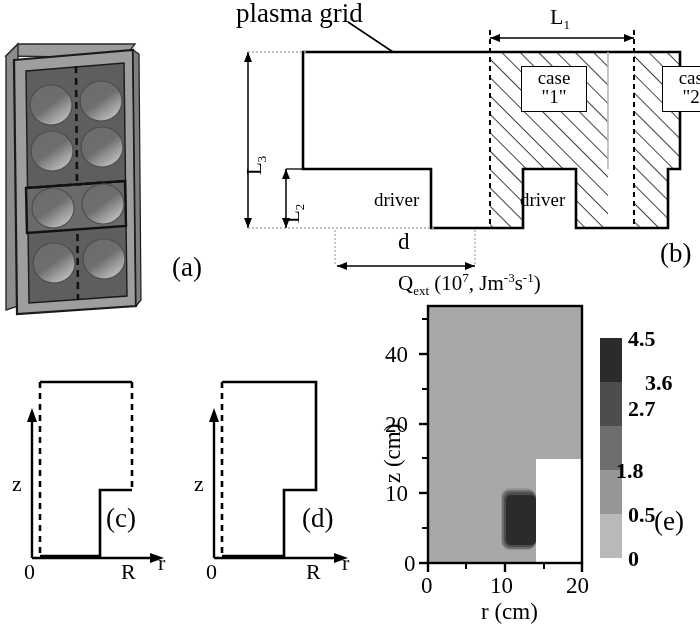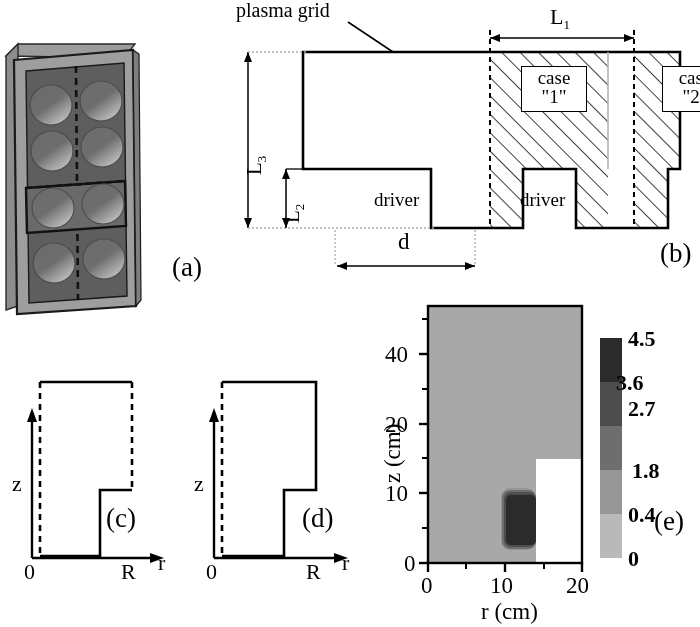--- a/index.html
+++ b/index.html
@@ -13,21 +13,21 @@
   .lbl{position:absolute;white-space:nowrap;line-height:1;}
 
   
   .panel-letter{font-size:27px;}
 
   
   #panel-a{left:0px;top:38px;width:160px;height:280px;}
 
   
   #panel-b{left:228px;top:0px;width:472px;height:275px;}
-  .b-text{font-size:20px;}
+  .b-text{font-size:27px;}
   .b-small{font-size:19px;}
   .casebox{
     position:absolute;background:#fff;border:1.6px solid #000;
     font-size:19px;text-align:center;line-height:1.02;padding:1px 4px 4px 4px;
   }
   .vlabel{
     position:absolute;
     transform:rotate(-90deg);
     transform-origin:0 0;
     font-size:21px;white-space:nowrap;
@@ -213,20 +213,23 @@
     </svg>
     <div class="lbl cd-t" style="left:4px;top:113px;">z</div>
     <div class="lbl cd-t" style="left:152px;top:192px;">r</div>
     <div class="lbl cd-t" style="left:16px;top:201px;">0</div>
     <div class="lbl cd-t" style="left:116px;top:201px;">R</div>
     <div class="lbl panel-letter" style="left:112px;top:145px;">(d)</div>
   </div>
 
   <div class="panel" id="panel-e">
 
+    <div class="e-title" style="left:26px;top:2px;">
+      <span>Q</span><span class="sub">ext</span><span> (10</span><span class="sup">7</span><span>, Jm</span><span class="sup">-3</span><span>s</span><span class="sup">-1</span><span>)</span>
+    </div>
 
     <svg width="328" height="359" viewBox="0 0 328 359">
 
       <rect x="56" y="38" width="154" height="257" fill="#a8a8a8"></rect>
 
       <rect x="164" y="191" width="46" height="104" fill="#ffffff"></rect>
 
       <rect x="129" y="220" width="35" height="62" rx="9" ry="9" fill="#969696"></rect>
       <rect x="130" y="222" width="34" height="59" rx="8" ry="8" fill="#6e6e6e"></rect>
       <rect x="132" y="224" width="32" height="55" rx="7" ry="7" fill="#4d4d4d"></rect>
@@ -274,22 +277,22 @@
     <div class="tick-lbl" style="left:13px;top:74px;">40</div>
 
     <div class="tick-lbl" style="left:49px;top:305px;">0</div>
     <div class="tick-lbl" style="left:118px;top:305px;">10</div>
     <div class="tick-lbl" style="left:194px;top:305px;">20</div>
 
     <div class="axis-title" style="left:109px;top:331px;">r (cm)</div>
     <div class="axis-title-rot" style="left:8px;top:215px;">z (cm)</div>
 
     <div class="cb-lbl" style="left:256px;top:58px;">4.5</div>
-    <div class="cb-lbl" style="left:244px;top:102px;">3.6</div>
+    <div class="cb-lbl" style="left:273px;top:102px;">3.6</div>
     <div class="cb-lbl" style="left:256px;top:128px;">2.7</div>
-    <div class="cb-lbl" style="left:260px;top:190px;">1.8</div>
-    <div class="cb-lbl" style="left:256px;top:234px;">0.4</div>
+    <div class="cb-lbl" style="left:244px;top:190px;">1.8</div>
+    <div class="cb-lbl" style="left:256px;top:234px;">0.5</div>
     <div class="cb-lbl" style="left:256px;top:278px;">0</div>
 
     <div class="lbl panel-letter" style="left:282px;top:240px;">(e)</div>
   </div>
 
 </div>
 
 </body></html>

